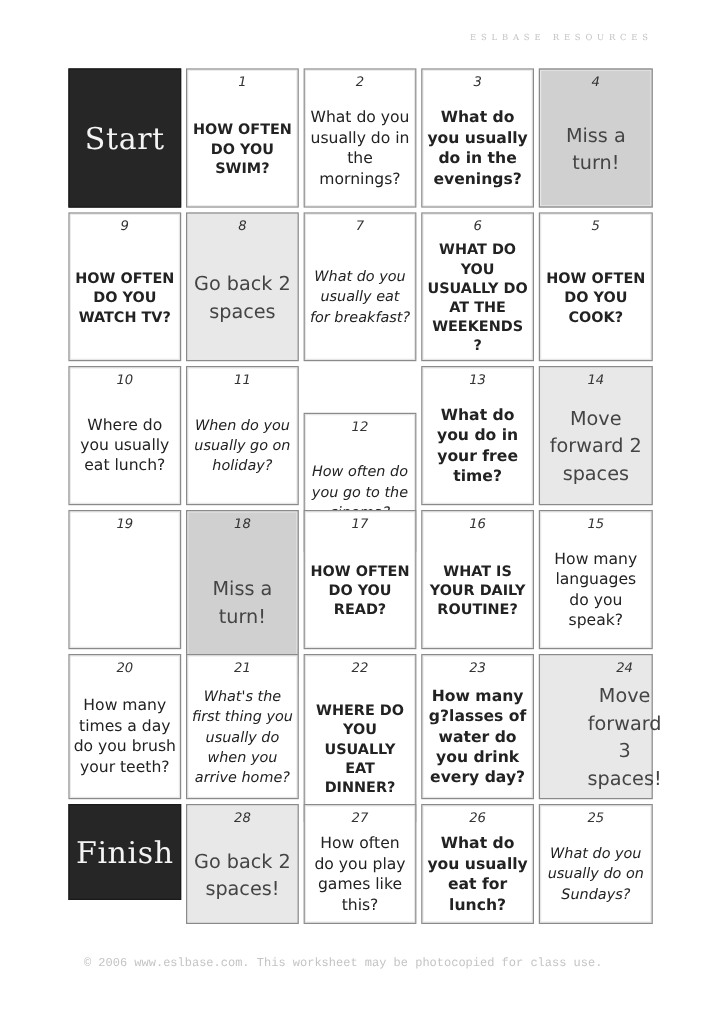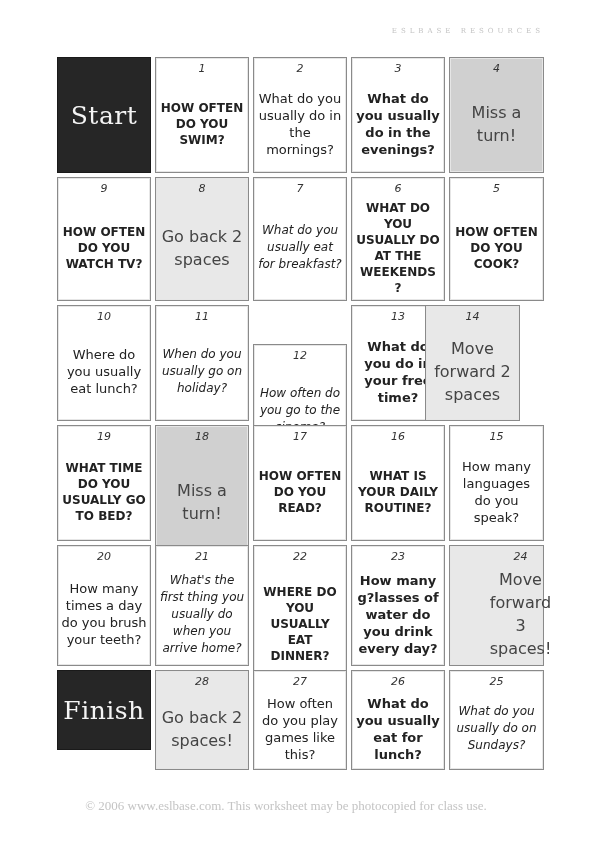--- a/index.html
+++ b/index.html
@@ -38,21 +38,21 @@
       font-family: "DejaVu Serif", serif; color: #f4f4f4; font-size: 25px;
       font-weight: normal; letter-spacing: 0.5px;
     }
     .s-bold-caps { font-weight: bold; font-size: 12px !important; text-transform: uppercase; line-height: 16px !important; font-variant: small-caps; }
     .s-bold { font-weight: bold; font-size: 13px; }
     .s-plain { font-size: 13px; }
     .s-italic { font-style: italic; font-size: 12px !important; }
     .s-light { font-size: 16px !important; color: #444; line-height: 23px !important; }
     .footer {
       position: absolute; top: 798px; left: 0; width: 572px; text-align: center;
-      font-family: Liberation Serif, serif; font-size: 13px; color: #c4c4c4;
+      font-family: Liberation Mono, monospace; font-size: 10px; color: #c4c4c4;
     }
   </style>
 </head>
 <body>
 
 <div class="header">ESLBASE RESOURCES</div>
 
 <div class="board">
 
   <div class="cell dark" style="left:57px;top:57px;width:94px;height:116px;">
@@ -105,28 +105,27 @@
       <div class="text s-italic">When do you usually go on holiday?</div>
     </div>
   <div class="cell" style="left:253px;top:305px;width:94px;height:116px;margin-top:39px;">
       <div class="num">12</div>
       <div class="text s-italic">How often do you go to the cinema?</div>
     </div>
   <div class="cell" style="left:351px;top:305px;width:94px;height:116px;">
       <div class="num">13</div>
       <div class="text s-bold">What do you do in your free time?</div>
     </div>
-  <div class="cell light" style="left:425px;top:305px;width:95px;height:116px;">
+  <div class="cell light" style="left:449px;top:305px;width:95px;height:116px;">
       <div class="num">14</div>
       <div class="text s-light">Move forward 2 spaces</div>
     </div>
 
   <div class="cell" style="left:57px;top:425px;width:94px;height:116px;">
       <div class="num">19</div>
-      <div class="text s-bold-caps">What time do you usually go to bed?</div>
     </div>
   <div class="cell gray" style="left:155px;top:425px;width:94px;height:137px;">
       <div class="num">18</div>
       <div class="text s-light">Miss a turn!</div>
     </div>
   <div class="cell" style="left:253px;top:425px;width:94px;height:116px;">
       <div class="num">17</div>
       <div class="text s-bold-caps">How often do you read?</div>
     </div>
   <div class="cell" style="left:351px;top:425px;width:94px;height:116px;">

